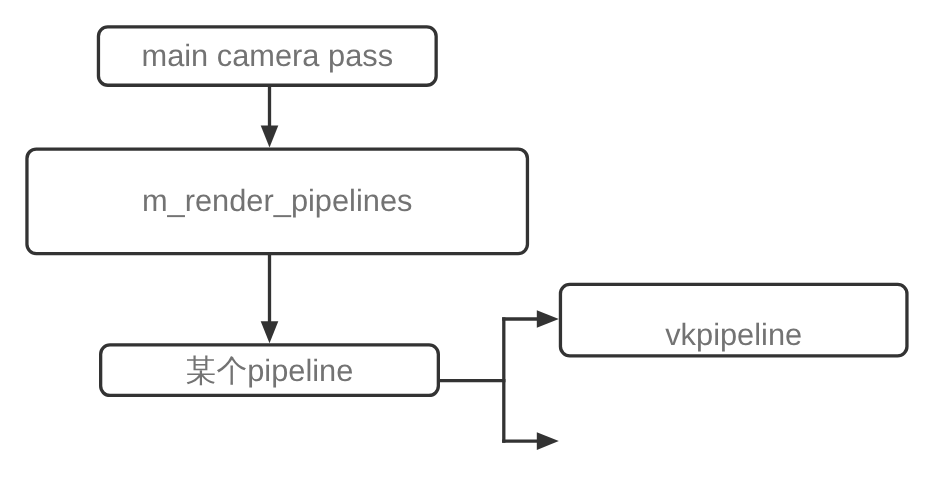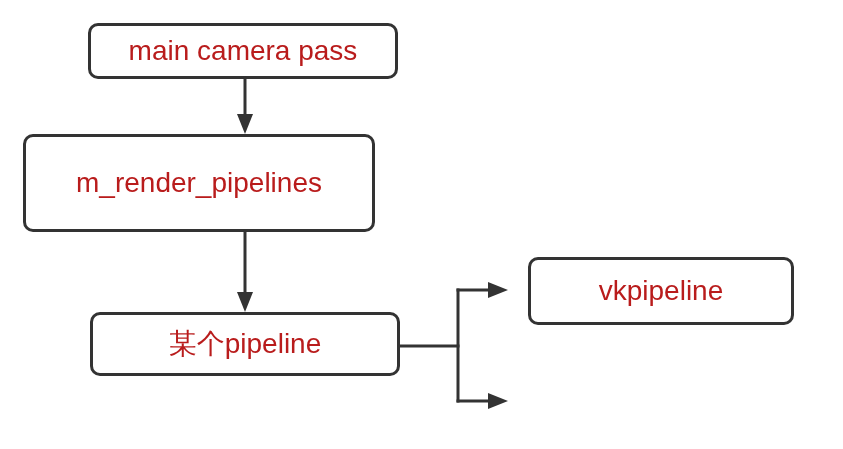--- a/index.html
+++ b/index.html
@@ -21,34 +21,34 @@
     top: 0;
     width: 843px;
     height: 449px;
   }
   .node {
     position: absolute;
     box-sizing: border-box;
     border: 3px solid #333333;
     border-radius: 10px;
     background: #ffffff;
-    color: #b91c1c;
+    color: #737373;
     display: flex;
     flex-direction: column;
     align-items: center;
     justify-content: center;
     text-align: center;
     font-size: 28px;
     line-height: 1.2;
     white-space: nowrap;
   }
   .node-1 { left: 88px;  top: 23px;  width: 310px; height: 56px; }
-  .node-2 { left: 23px;  top: 134px; width: 352px; height: 98px; }
-  .node-3 { left: 90px;  top: 312px; width: 310px; height: 64px; text-align: center; }
-  .node-4 { left: 528px; top: 257px; width: 266px; height: 68px; }
+  .node-2 { left: 23px;  top: 134px; width: 458px; height: 98px; }
+  .node-3 { left: 90px;  top: 312px; width: 310px; height: 49px; text-align: center; }
+  .node-4 { left: 508px; top: 257px; width: 318px; height: 68px; justify-content: flex-end; }
   .node-5 { left: 508px; top: 367px; width: 318px; height: 68px; }
 </style>
 </head>
 <body>
 
 <div class="canvas">
 
   <svg class="connectors" width="843" height="449" viewBox="0 0 843 449">
     <g stroke="#333333" stroke-width="3" fill="none" stroke-linecap="square">
       <line x1="245" y1="79" x2="245" y2="118"></line>

